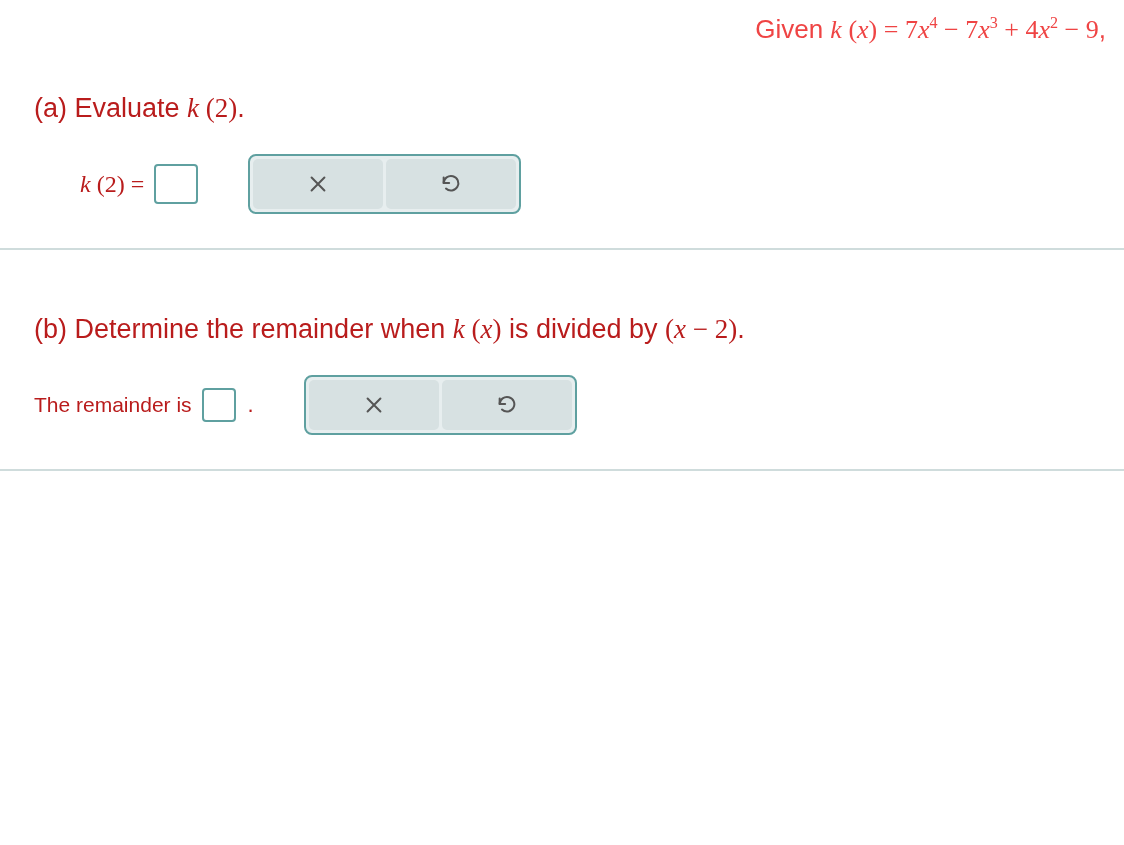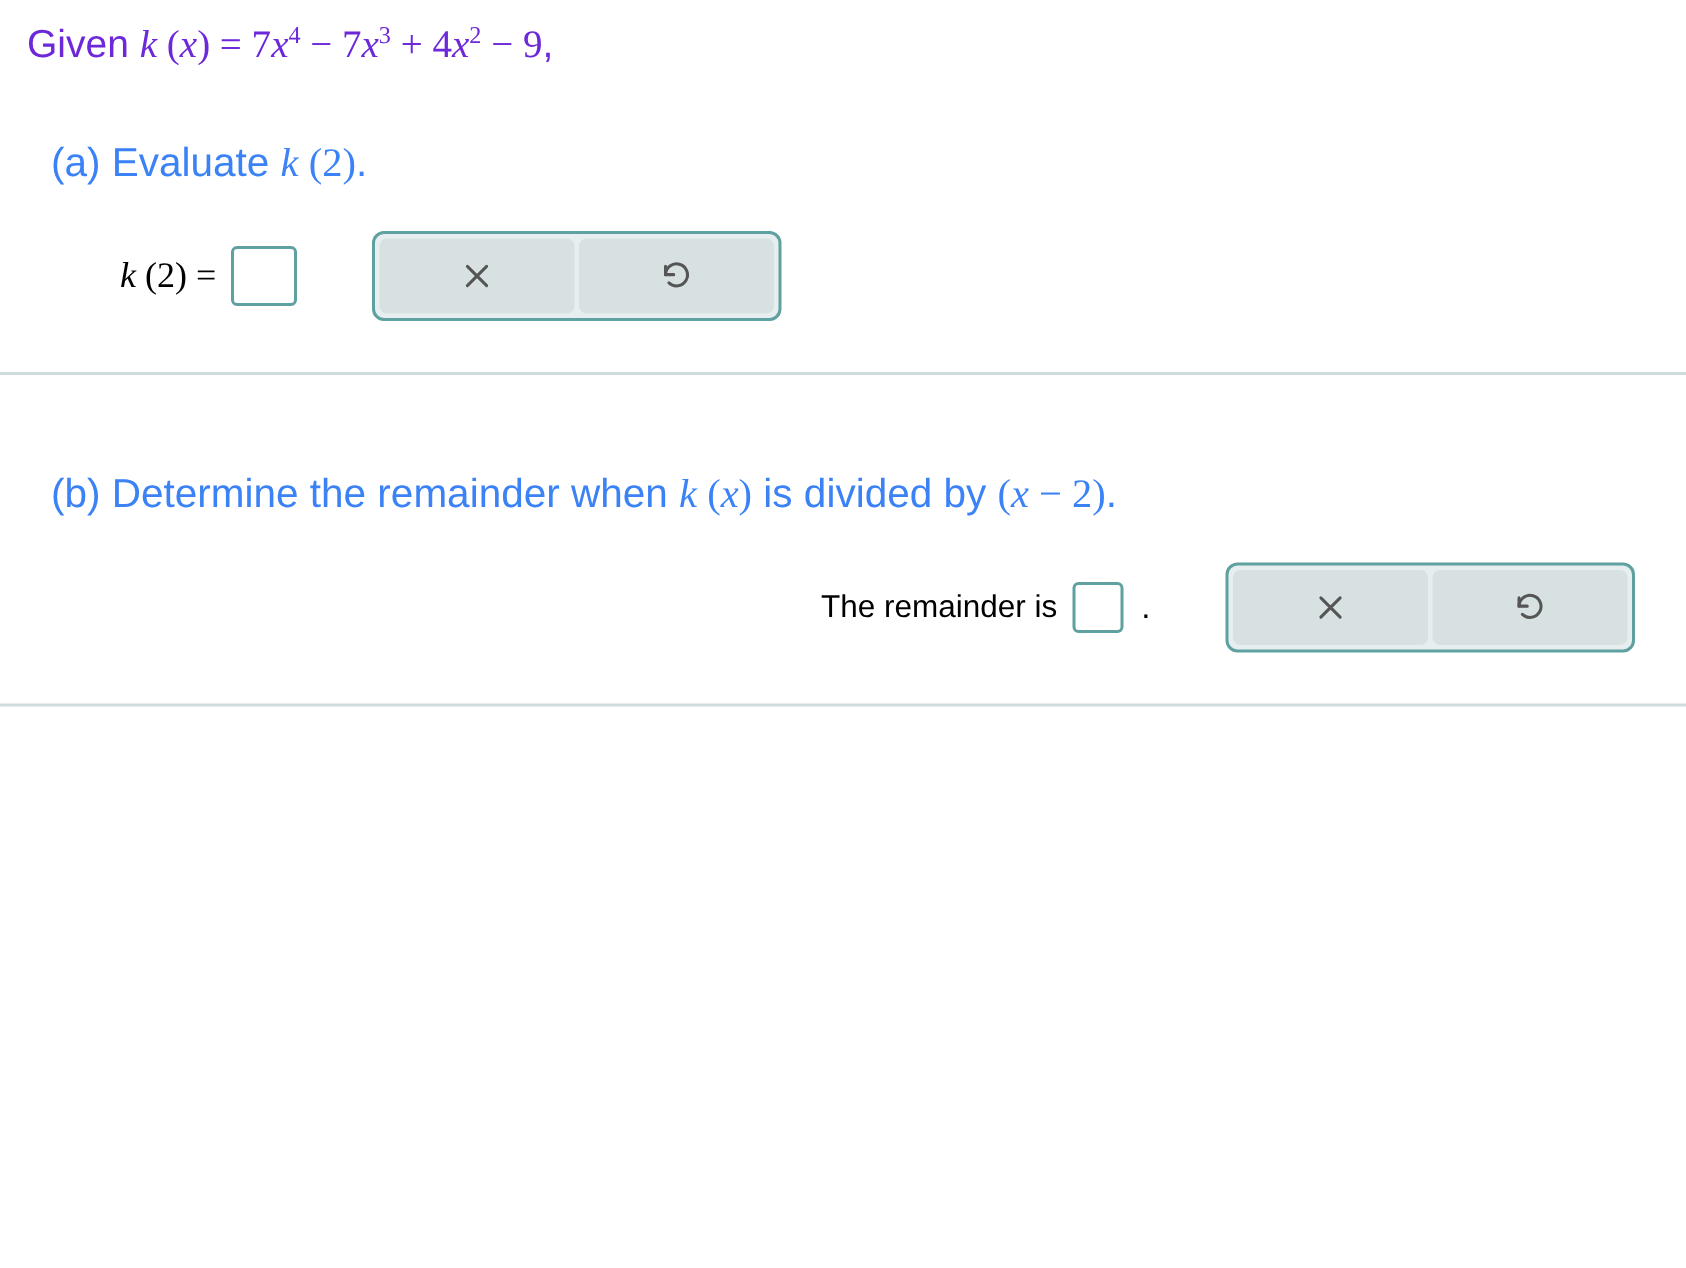--- a/index.html
+++ b/index.html
@@ -6,21 +6,22 @@
     margin: 0;
     padding: 14px 0 0 0;
     font-family: Arial, Helvetica, sans-serif;
     background: #ffffff;
     color: #333333;
     width: 1124px;
   }
   .given-row {
     font-size: 26px;
     padding: 0 18px 24px 18px;
-    color: #6d28d9;
+    color: #ef4444;
+    text-align: right;
   }
   .given-row .math {
     font-family: "Times New Roman", Times, serif;
   }
   .part-card {
     margin: 0 0 40px 0;
   }
   .part-header {
     background: #cfdcdc;
     padding: 12px 34px;
@@ -28,39 +29,38 @@
     color: #444;
     border-top: 1px solid #cfdcdc;
     border-bottom: 1px solid #cfdcdc;
   }
   .part-body {
     padding: 24px 34px 34px 34px;
     border-bottom: 2px solid #cfdcdc;
   }
   .question-line {
     font-size: 27px;
-    color: #3b82f6;
+    color: #b91c1c;
     margin-bottom: 30px;
   }
   .question-line .math,
   .answer-line .math {
     font-family: "Times New Roman", Times, serif;
   }
   .answer-line {
     display: flex;
     align-items: center;
     font-size: 22px;
-    color: #000000;
+    color: #b91c1c;
     gap: 10px;
     padding-left: 46px;
   }
   .answer-line.b {
     padding-left: 0;
     font-size: 21px;
-    justify-content: flex-end;
   }
   .answer-line .math-label {
     font-family: "Times New Roman", Times, serif;
     font-size: 24px;
   }
   .input-box {
     display: inline-block;
     width: 40px;
     height: 36px;
     border: 2px solid #5fa0a0;

